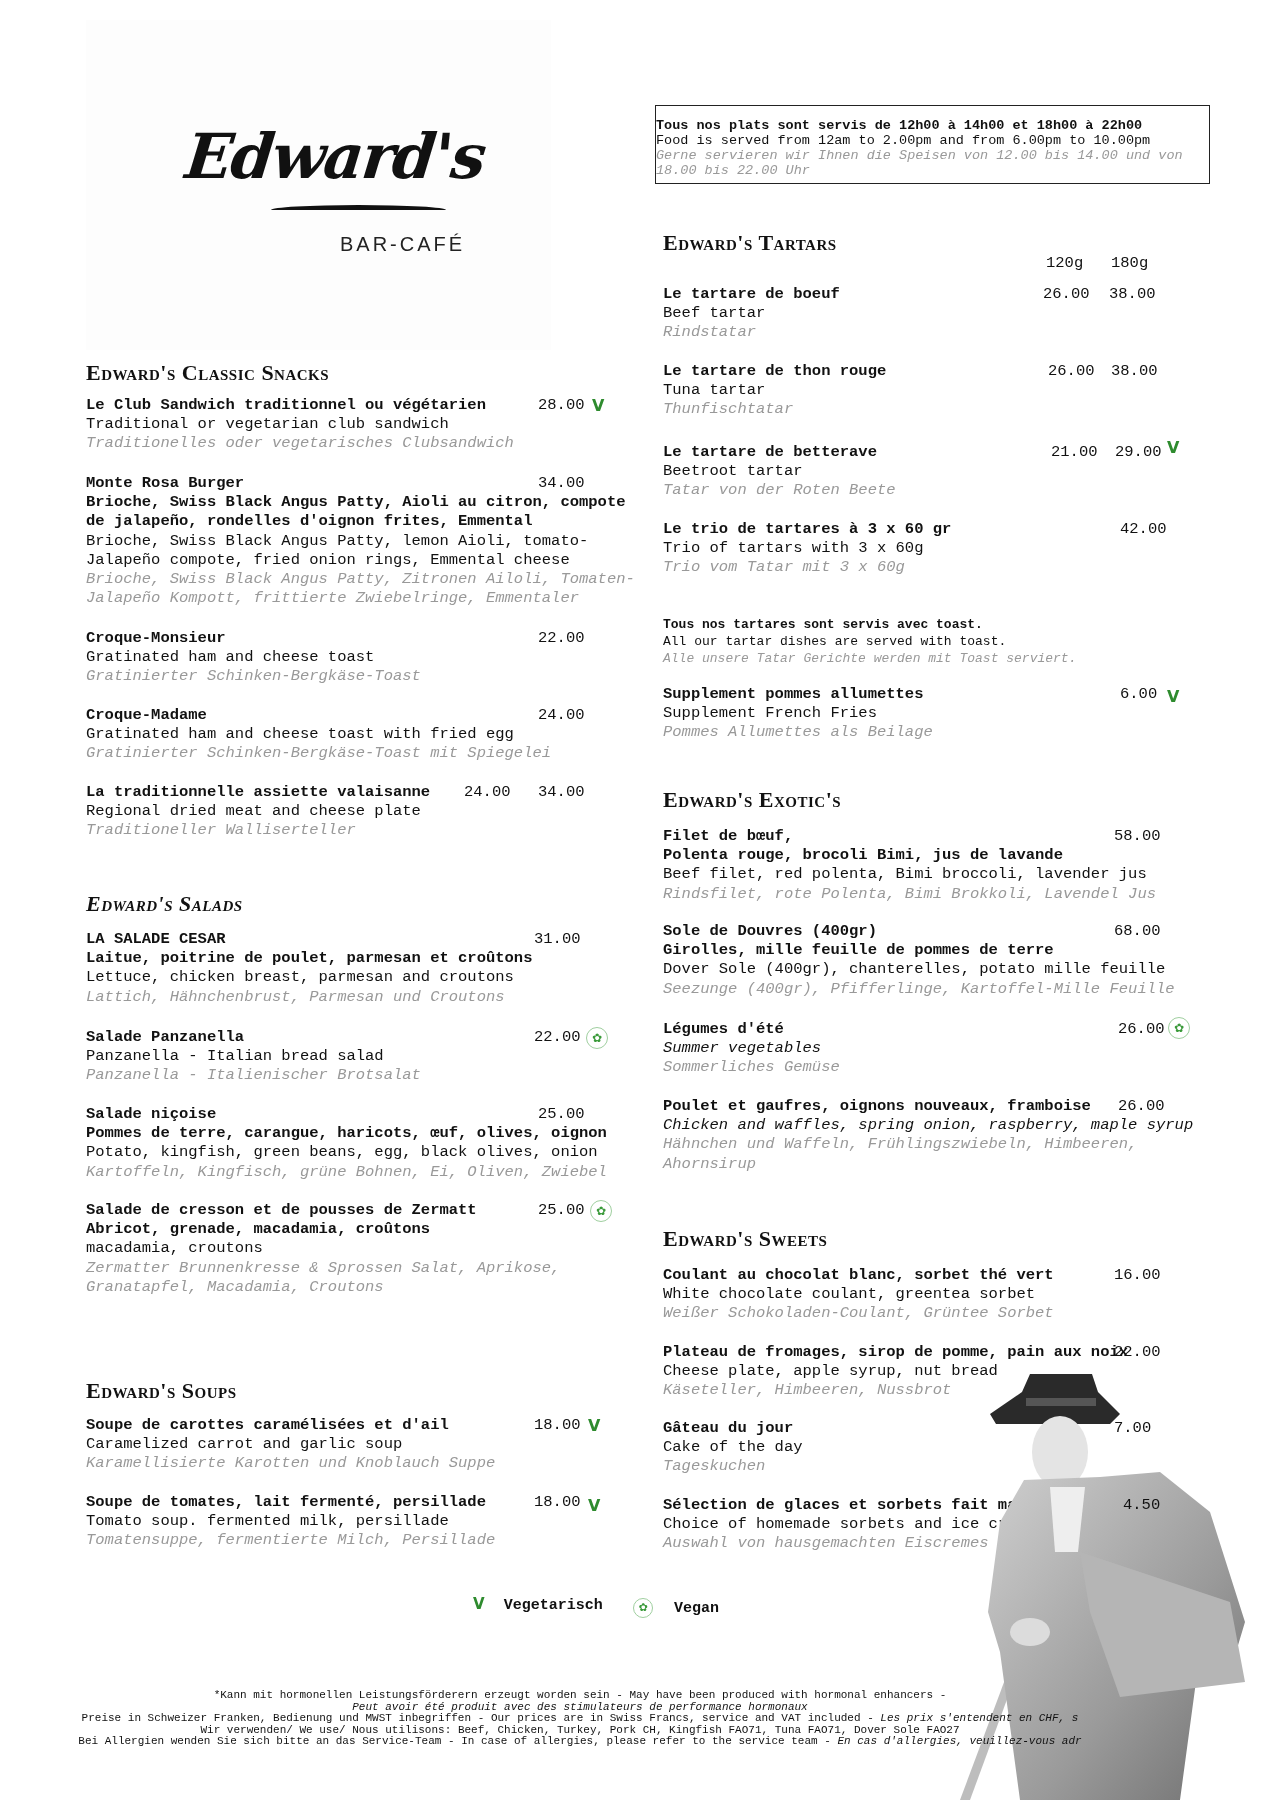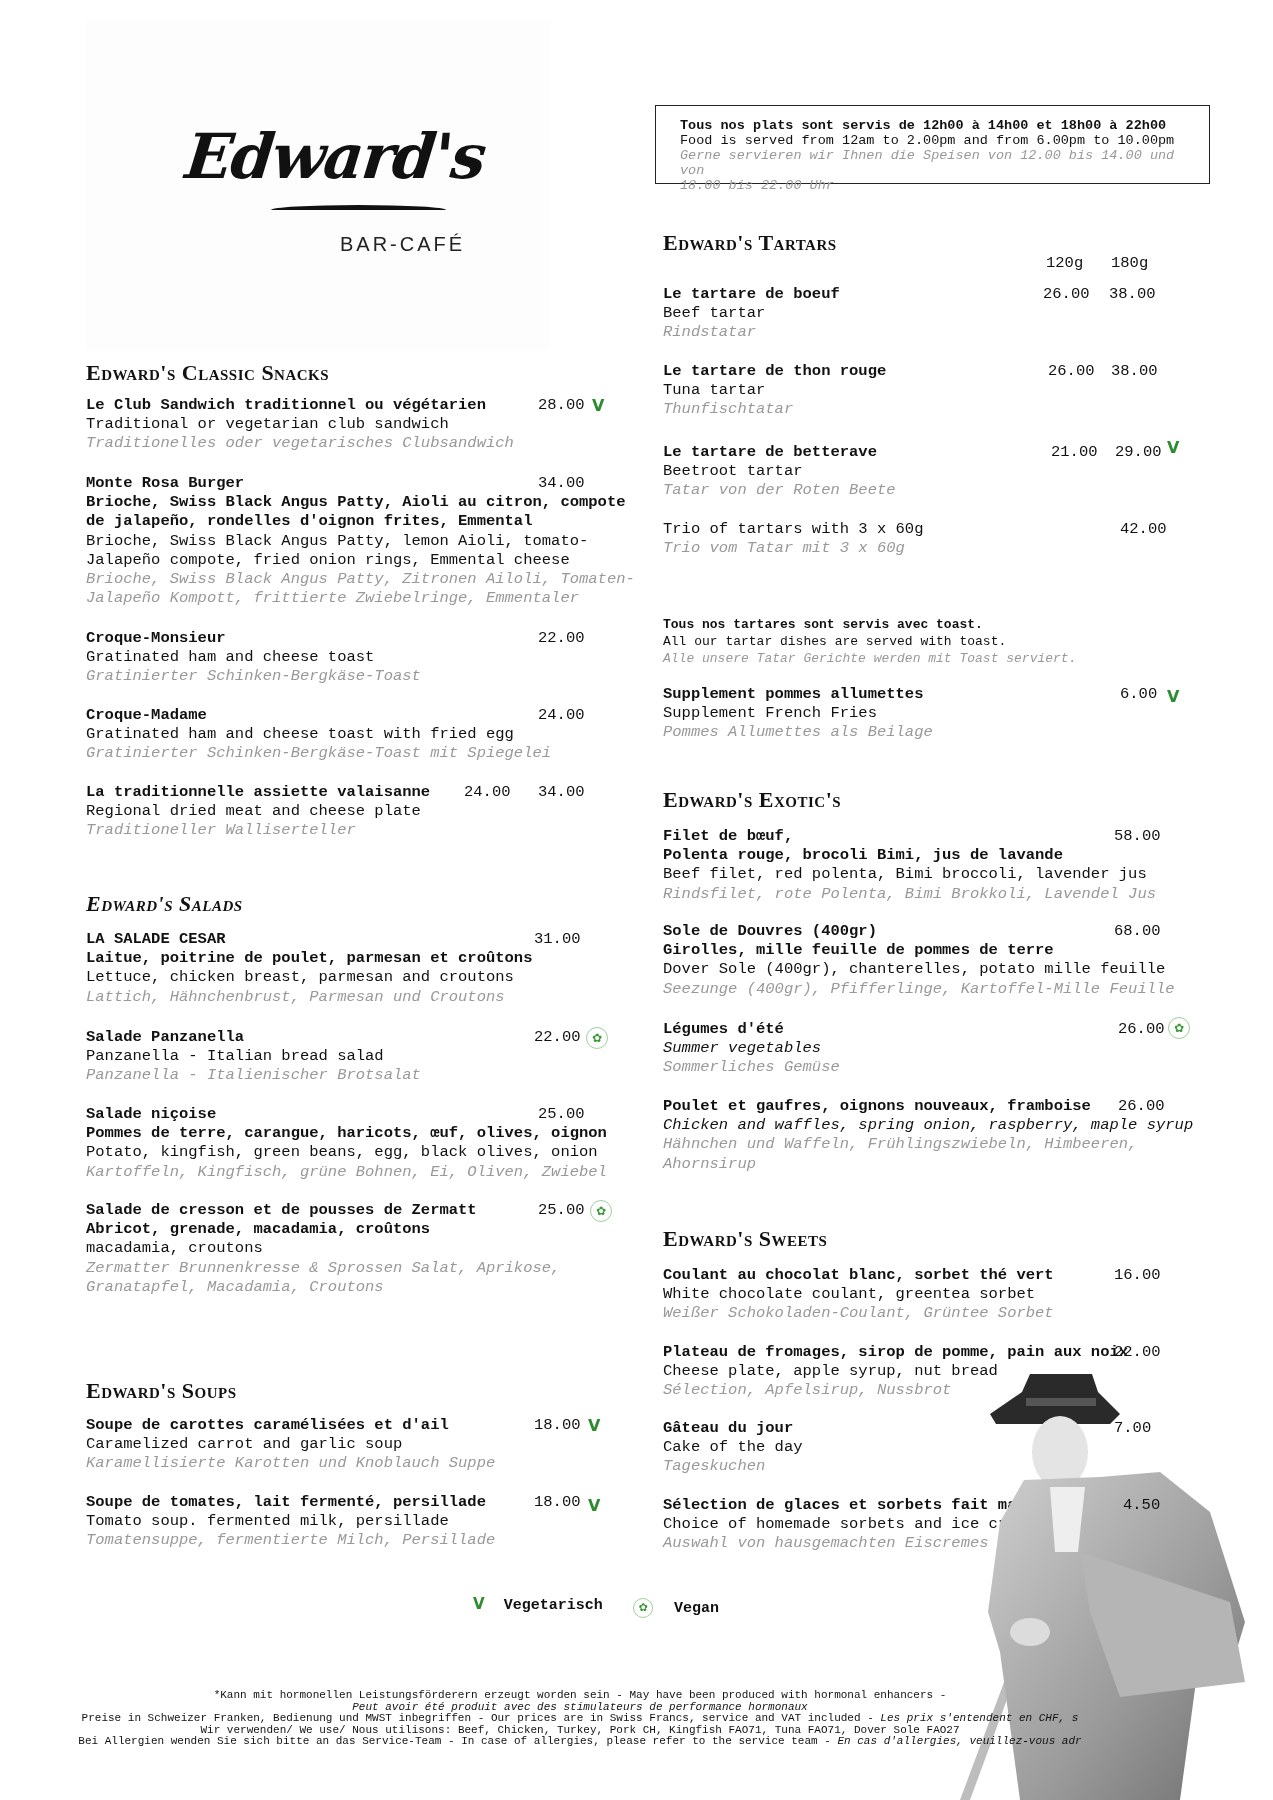--- a/index.html
+++ b/index.html
@@ -4,21 +4,21 @@
 <style>
   * { box-sizing: border-box; margin: 0; padding: 0; }
   html, body { width: 1273px; height: 1800px; background: #ffffff; overflow: hidden; }
   body { position: relative; font-family: "Liberation Mono", "DejaVu Sans Mono", monospace; color: #111; }
 
   .logo-area { position: absolute; left: 86px; top: 20px; width: 465px; height: 330px; background: #fdfdfd; }
   .logo-script { position: absolute; left: 100px; top: 100px; font-family: "DejaVu Serif", serif; font-style: italic; font-weight: bold; font-size: 62px; letter-spacing: -2px; color: #111; transform: skewX(-6deg); }
   .logo-swash { position: absolute; left: 185px; top: 185px; width: 175px; height: 10px; border-top: 5px solid #111; border-radius: 50% 50% 0 0; }
   .logo-sub { position: absolute; left: 254px; top: 213px; font-family: "Liberation Sans", sans-serif; font-size: 20px; letter-spacing: 3px; color: #222; }
 
-  .hours-box { position: absolute; left: 655px; top: 105px; width: 555px; height: 79px; border: 1.5px solid #222; padding: 12px 10px 0 24px; font-size: 13.5px; line-height: 15px; }
+  .hours-box { position: absolute; left: 655px; top: 105px; width: 555px; height: 79px; border: 1.5px solid #222; padding: 12px 10px 0 0; font-size: 13.5px; line-height: 15px; }
   .b { font-weight: bold; color: #111; }
   .en { color: #111; }
   .de { color: #999; font-style: italic; }
 
   .col { position: absolute; }
   .col-left { left: 86px; top: 360px; width: 560px; }
   .col-right { left: 663px; top: 230px; width: 540px; }
 
   .section-title { font-family: "Liberation Serif", serif; font-weight: bold; font-size: 22px; letter-spacing: 0.5px; font-variant: small-caps; color: #111; }
   .item { position: relative; font-size: 15.5px; line-height: 19.2px; }
@@ -175,20 +175,21 @@
   <div class="item" style="position:absolute;top:213px;width:540px;">
     <div class="name">Le tartare de betterave</div>
     <div class="en">Beetroot tartar</div>
     <div class="de">Tatar von der Roten Beete</div>
     <span class="price" style="left:388px;">21.00</span>
     <span class="price" style="left:452px;">29.00</span>
     <span class="icon-veg" style="left:504px;top:-5px;">V</span>
   </div>
 
   <div class="item" style="position:absolute;top:290px;width:540px;">
+    <div class="name">Le trio de tartares à 3 x 60 gr</div>
     <div class="en">Trio of tartars with 3 x 60g</div>
     <div class="de">Trio vom Tatar mit 3 x 60g</div>
     <span class="price" style="left:457px;">42.00</span>
   </div>
 
   <div class="item" style="position:absolute;top:386px;width:540px;font-size:13px;line-height:17px;">
     <div class="name">Tous nos tartares sont servis avec toast.</div>
     <div class="en">All our tartar dishes are served with toast.</div>
     <div class="de">Alle unsere Tatar Gerichte werden mit Toast serviert.</div>
   </div>
@@ -240,21 +241,21 @@
   <div class="item" style="position:absolute;top:1036px;width:540px;">
     <div class="name">Coulant au chocolat blanc, sorbet thé vert</div>
     <div class="en">White chocolate coulant, greentea sorbet</div>
     <div class="de">Weißer Schokoladen-Coulant, Grüntee Sorbet</div>
     <span class="price" style="left:451px;">16.00</span>
   </div>
 
   <div class="item" style="position:absolute;top:1113px;width:540px;">
     <div class="name">Plateau de fromages, sirop de pomme, pain aux noix</div>
     <div class="en">Cheese plate, apple syrup, nut bread</div>
-    <div class="de">Sélection, Apfelsirup, Nussbrot</div>
+    <div class="de">Käseteller, Himbeeren, Nussbrot</div>
     <span class="price" style="left:451px;">22.00</span>
   </div>
 
   <div class="item" style="position:absolute;top:1189px;width:540px;">
     <div class="name">Gâteau du jour</div>
     <div class="en">Cake of the day</div>
     <div class="de">Tageskuchen</div>
     <span class="price" style="left:451px;z-index:3;">7.00</span>
   </div>
 

